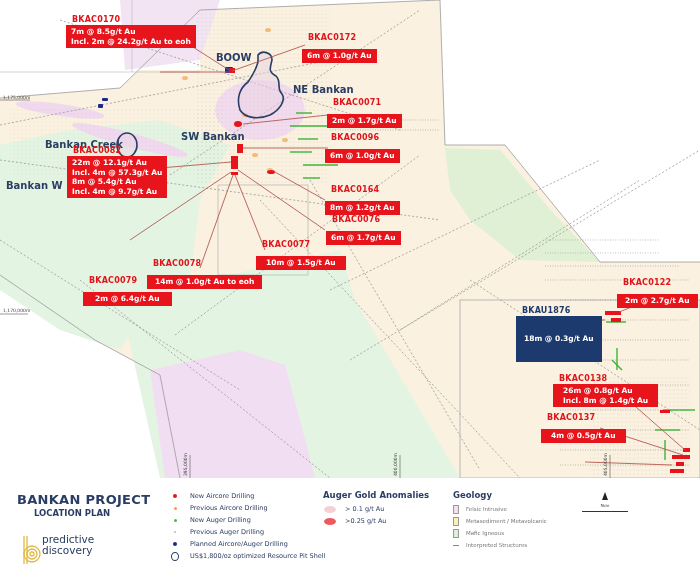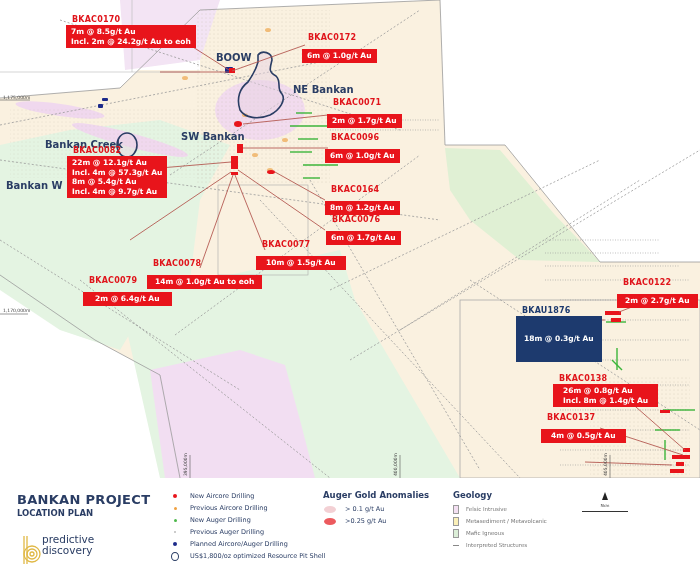--- a/index.html
+++ b/index.html
@@ -8,21 +8,21 @@
   .callout{position:absolute;}
   .callout .hole{font-size:8px;font-weight:bold;color:#e0141b;letter-spacing:0.2px;line-height:10px;white-space:nowrap;}
   .callout .box{background:#e8141b;color:#fff;font-size:7.5px;font-weight:bold;padding:2px 5px;line-height:9.5px;white-space:nowrap;display:inline-block;}
   .callout.blue .hole{color:#1d3a6e;}
   .callout.blue .box{background:#1d3a6e;}
   .place{position:absolute;font-weight:bold;color:#2a3d64;font-size:10px;white-space:nowrap;}
   .coord{position:absolute;font-size:4.5px;color:#444;white-space:nowrap;}
   .coord.v{transform:rotate(-90deg);transform-origin:left top;}
   .legend{position:absolute;top:478px;left:0;width:700px;height:124px;background:#fff;border-radius:24px;}
   .title1{position:absolute;left:17px;top:14px;font-size:13px;font-weight:bold;color:#2a3d64;letter-spacing:0.3px;}
-  .title2{position:absolute;left:17px;top:30px;font-size:8.5px;font-weight:bold;color:#2a3d64;}
+  .title2{position:absolute;left:34px;top:30px;font-size:8.5px;font-weight:bold;color:#2a3d64;}
   .logo{position:absolute;left:18px;top:54px;width:90px;height:36px;}
   .logo-text{position:absolute;left:42px;top:56px;font-size:10.5px;color:#2a3d64;line-height:11px;}
   .lg-col{position:absolute;}
   .lg-item{display:flex;align-items:center;height:12px;font-size:6.5px;color:#2a3d64;white-space:nowrap;}
   .lg-sym{width:14px;display:inline-flex;justify-content:center;align-items:center;margin-right:8px;}
   .lg-head{font-size:8.5px;font-weight:bold;color:#2a3d64;margin-bottom:3px;}
   .geo-item{display:flex;align-items:center;height:12px;font-size:5.5px;color:#777;white-space:nowrap;}
   .geo-sw{width:4px;height:7px;border:1px solid #999;margin-right:7px;}
 </style>
 </head>

